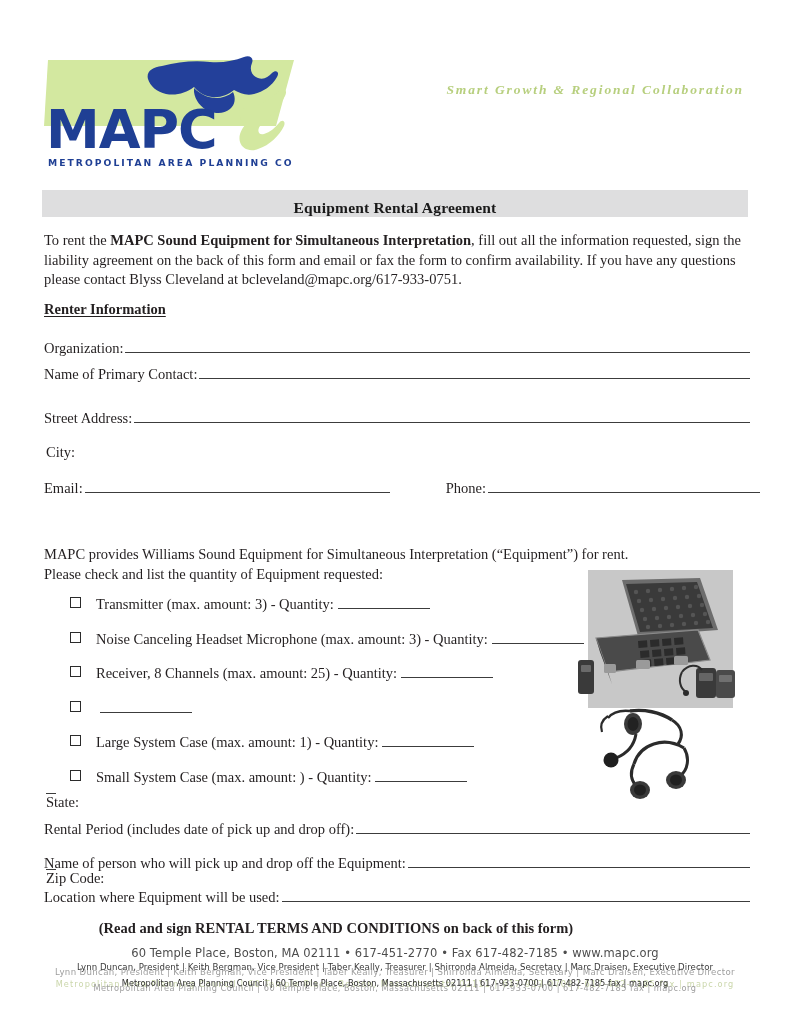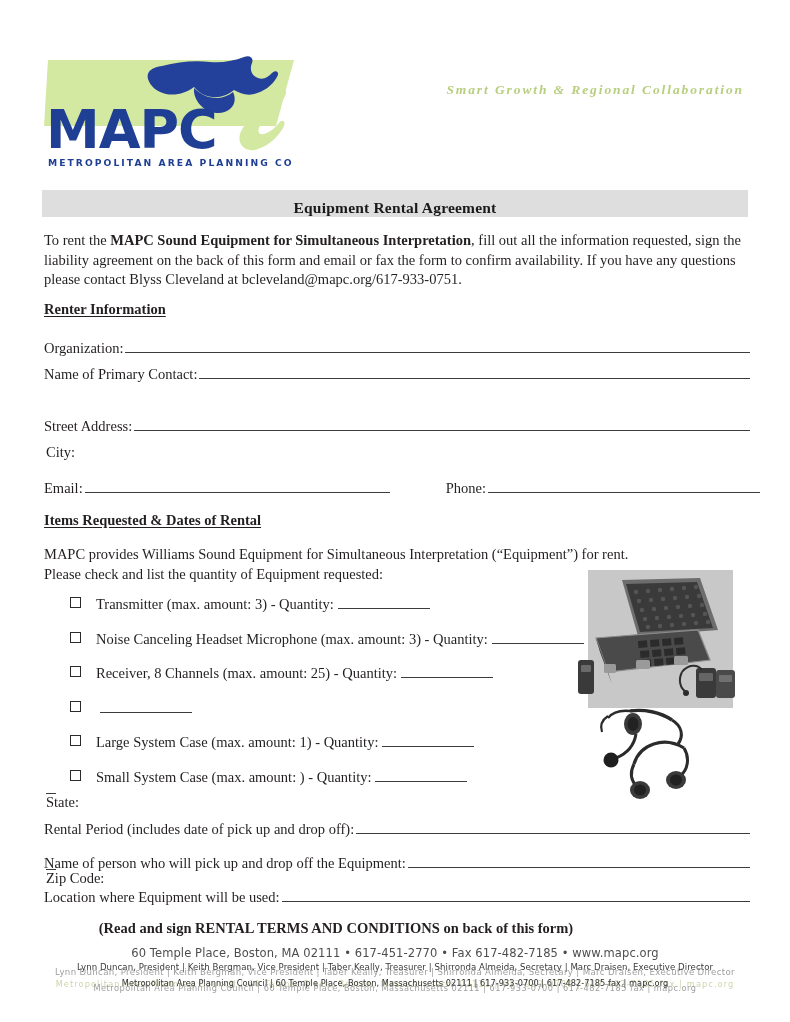--- a/index.html
+++ b/index.html
@@ -113,21 +113,21 @@
   }
   .rule.fixed-sm { flex: 0 0 58px; }
   .rule.fixed-city { flex: 0 0 332px; }
   .rule.fixed-zip { flex: 0 0 224px; }
   .rule.fixed-email { flex: 0 0 305px; }
   .rule.fixed-phone { flex: 0 0 272px; }
   .gap-lg { flex: 0 0 56px; }
 
   #row-org     { top: 339px; }
   #row-contact { top: 365px; }
-  #row-street  { top: 409px; margin-top: 8px; }
+  #row-street  { top: 409px; }
   #row-city    { top: 444px; flex-direction: column; }
   #row-email   { top: 479px; }
 
   #row-rental   { top: 820px; }
   #row-pickup   { top: 854px; }
   #row-location { top: 888px; }
 
   
   .items-intro {
     position: absolute;
@@ -323,21 +323,20 @@
   </div>
 
   <div class="field-row" id="row-email">
     <span class="field-label">Email:</span>
     <span class="rule fixed-email"></span>
     <span class="gap-lg"></span>
     <span class="field-label">Phone:</span>
     <span class="rule fixed-phone"></span>
   </div>
 
-  <div class="section-head" id="sec-items">Items Requested &amp; Dates of Rental</div>
 
   <div class="items-intro">
     <div>MAPC provides Williams Sound Equipment for Simultaneous Interpretation (“Equipment”) for rent.</div>
     <div>Please check and list the quantity of Equipment requested:</div>
   </div>
 
   <div class="check-list">
     <div class="check-item">
       <span class="checkbox"></span>
       <span class="check-label">Transmitter (max. amount: 3) - Quantity:</span>

